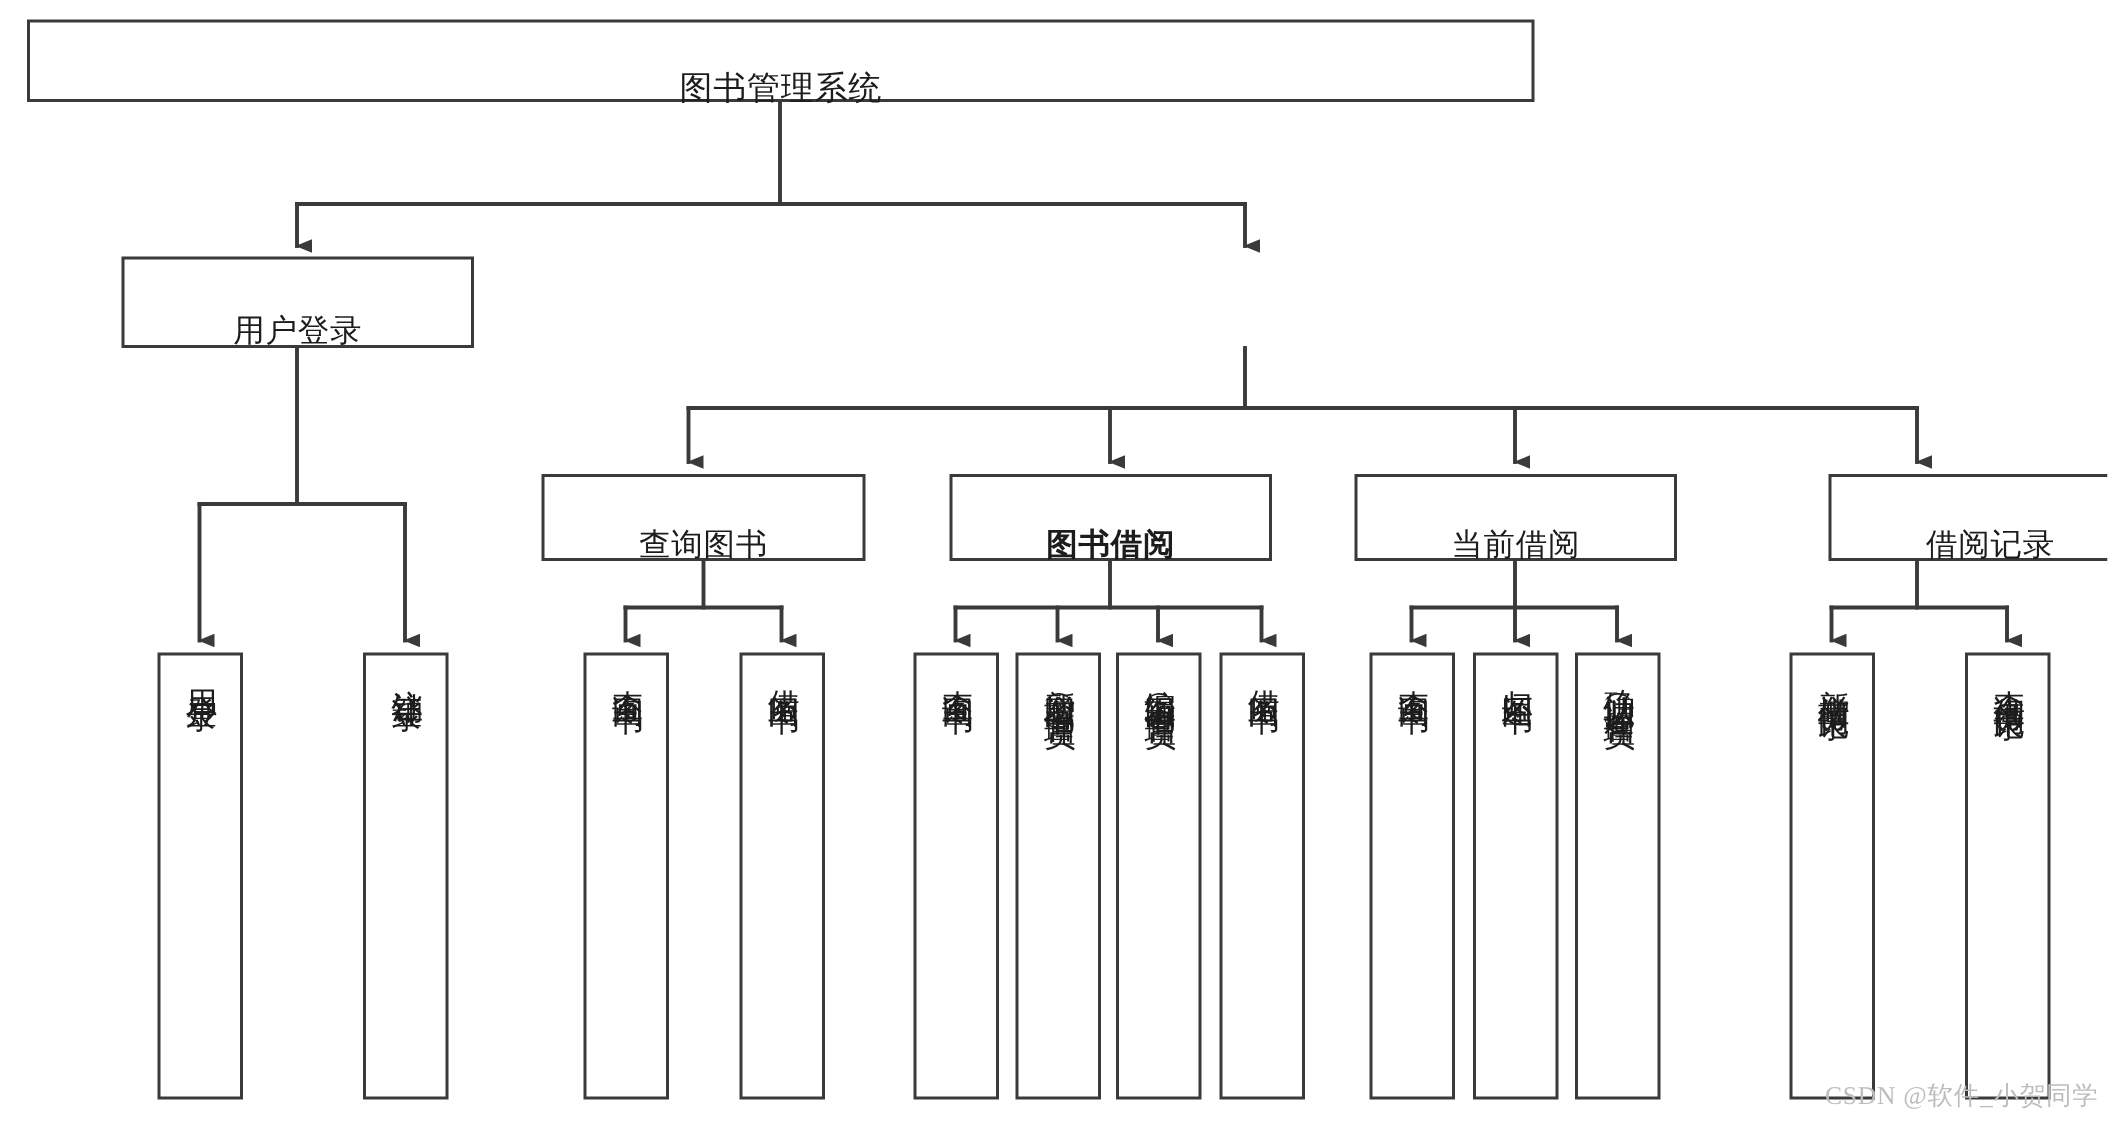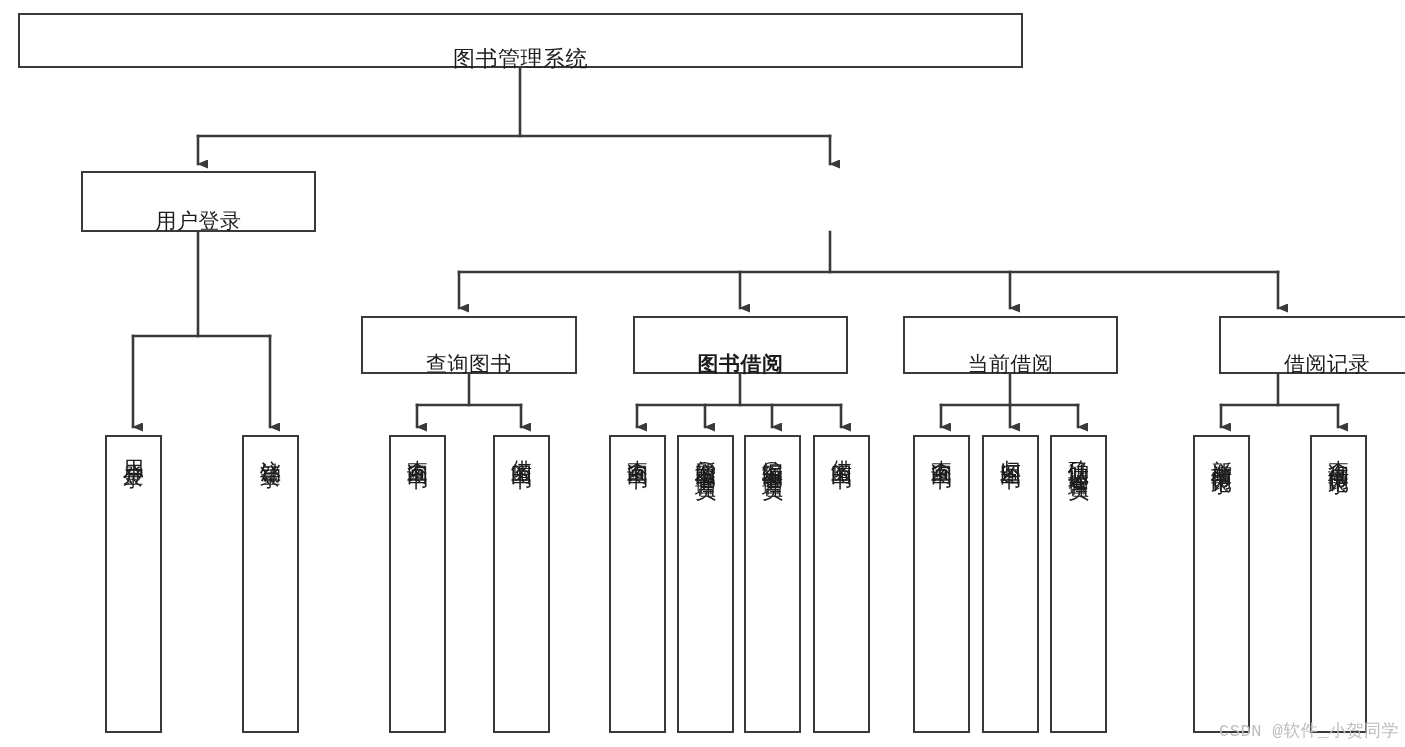--- a/index.html
+++ b/index.html
@@ -68,21 +68,21 @@
   }
   #watermark {
     position: absolute;
     right: 6px;
     bottom: 5px;
     font-size: 17px;
     color: #bdbdbd;
     letter-spacing: 0.5px;
     z-index: 5;
     white-space: nowrap;
-    font-family: Liberation Mono, monospace;
+    font-family: Liberation Serif, serif;
   }
 </style>
 </head>
 <body>
 
 <div id="diagram-canvas">
 
   <svg id="connector-layer" viewBox="0 0 1405 747" width="1405" height="747" xmlns="http://www.w3.org/2000/svg">
     <defs>
       <marker id="arrowhead" markerWidth="9" markerHeight="11" refX="4.5" refY="10" orient="auto" markerUnits="userSpaceOnUse">

